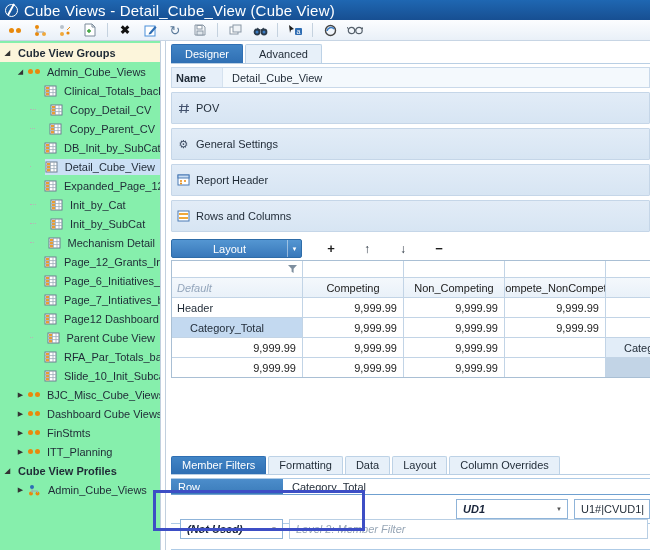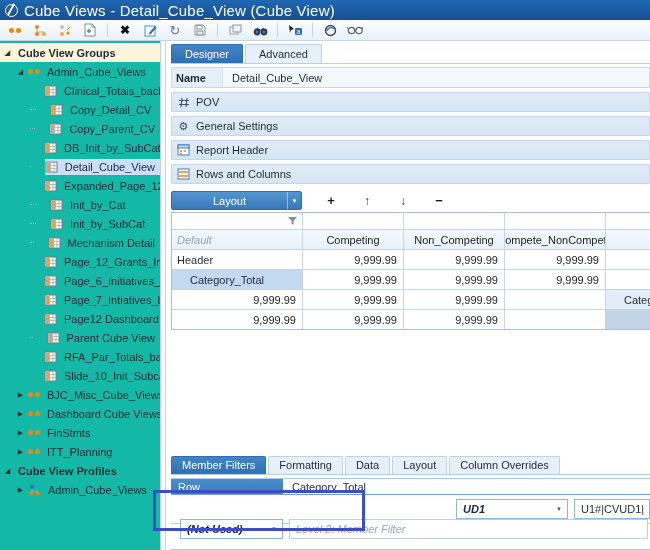--- a/index.html
+++ b/index.html
@@ -17,21 +17,21 @@
 
   
   .toolbar { height:21px; background:linear-gradient(#fcfdff,#e9f0f8); border-bottom:1px solid #c7d5e4;
              display:flex; align-items:center; padding:0 7px; gap:9px; }
   .tbi { width:16px; height:16px; display:flex; align-items:center; justify-content:center;
          font-size:12px; line-height:1; cursor:default; }
   .tbsep { width:1px; height:14px; background:#c5d2df; }
 
   
   .content { display:flex; height:509px; }
-  .tree-panel { width:161px; border-right:1px solid #c2d0de; overflow:hidden; padding-top:2px; background:#14b8a6; flex:0 0 auto; }
+  .tree-panel { width:161px; border-right:1px solid #c2d0de; overflow:hidden; padding-top:2px; background:#86efac; flex:0 0 auto; }
   .main-panel { flex:1; border-left:1px solid #c2d0de; margin-left:4px; padding:3px 0 0 5px;
                 display:flex; flex-direction:column; overflow:hidden; }
 
   
   .tnode { height:19px; display:flex; align-items:center; white-space:nowrap; overflow:hidden; }
   .tnode .arrow { width:9px; font-size:7px; color:#333; margin-right:3px; flex:0 0 auto; text-align:center; }
   .tnode .lbl { padding:1px 3px; }
   .tnode.root { font-weight:bold; padding-left:3px; }
   .tnode.root.hl { background:#fcf5db; }
   .tnode.group { padding-left:16px; }
@@ -48,21 +48,21 @@
   .tab { padding:3px 13px 3px; border-radius:2px 2px 0 0; background:#e7f0f9; border:1px solid #bdd2e6;
          border-bottom:none; color:#1f2a36; }
   .tab.active { background:linear-gradient(#4285c6,#2f6fb3); color:#fff; border-color:#2f6fb3; }
 
   
   .name-row { margin-top:3px; height:21px; display:flex; border:1px solid #c9d9ea; background:#e6eff9; align-items:stretch; }
   .name-label { width:50px; font-weight:bold; display:flex; align-items:center; padding-left:4px; }
   .name-value { flex:1; background:#f4f9fd; border-left:1px solid #d5e2ef; display:flex; align-items:center; padding-left:9px; }
 
   
-  .section { margin-top:4px; height:20px; background:linear-gradient(#e2ecf7,#d7e5f3); border:1px solid #c5d6e8;
+  .section { margin-top:4px; height:32px; background:linear-gradient(#e2ecf7,#d7e5f3); border:1px solid #c5d6e8;
              display:flex; align-items:center; padding-left:5px; gap:6px; border-radius:1px; }
   .section .sicon { width:13px; height:12px; display:flex; align-items:center; justify-content:center; font-size:11px; color:#3e4c63; }
 
   
   .grid-toolbar { margin-top:5px; height:23px; display:flex; align-items:center; }
   .layout-btn { width:131px; height:19px; background:linear-gradient(#5496d2,#3878ba); border:1px solid #2e6ca8;
                 border-radius:2px; color:#fff; font-size:11px; display:flex; align-items:center; font-family:inherit; }
   .layout-btn .cap { flex:1; text-align:center; }
   .layout-btn .caret { width:14px; border-left:1px solid rgba(255,255,255,.45); font-size:6px; display:flex;
                        align-items:center; justify-content:center; height:100%; }

